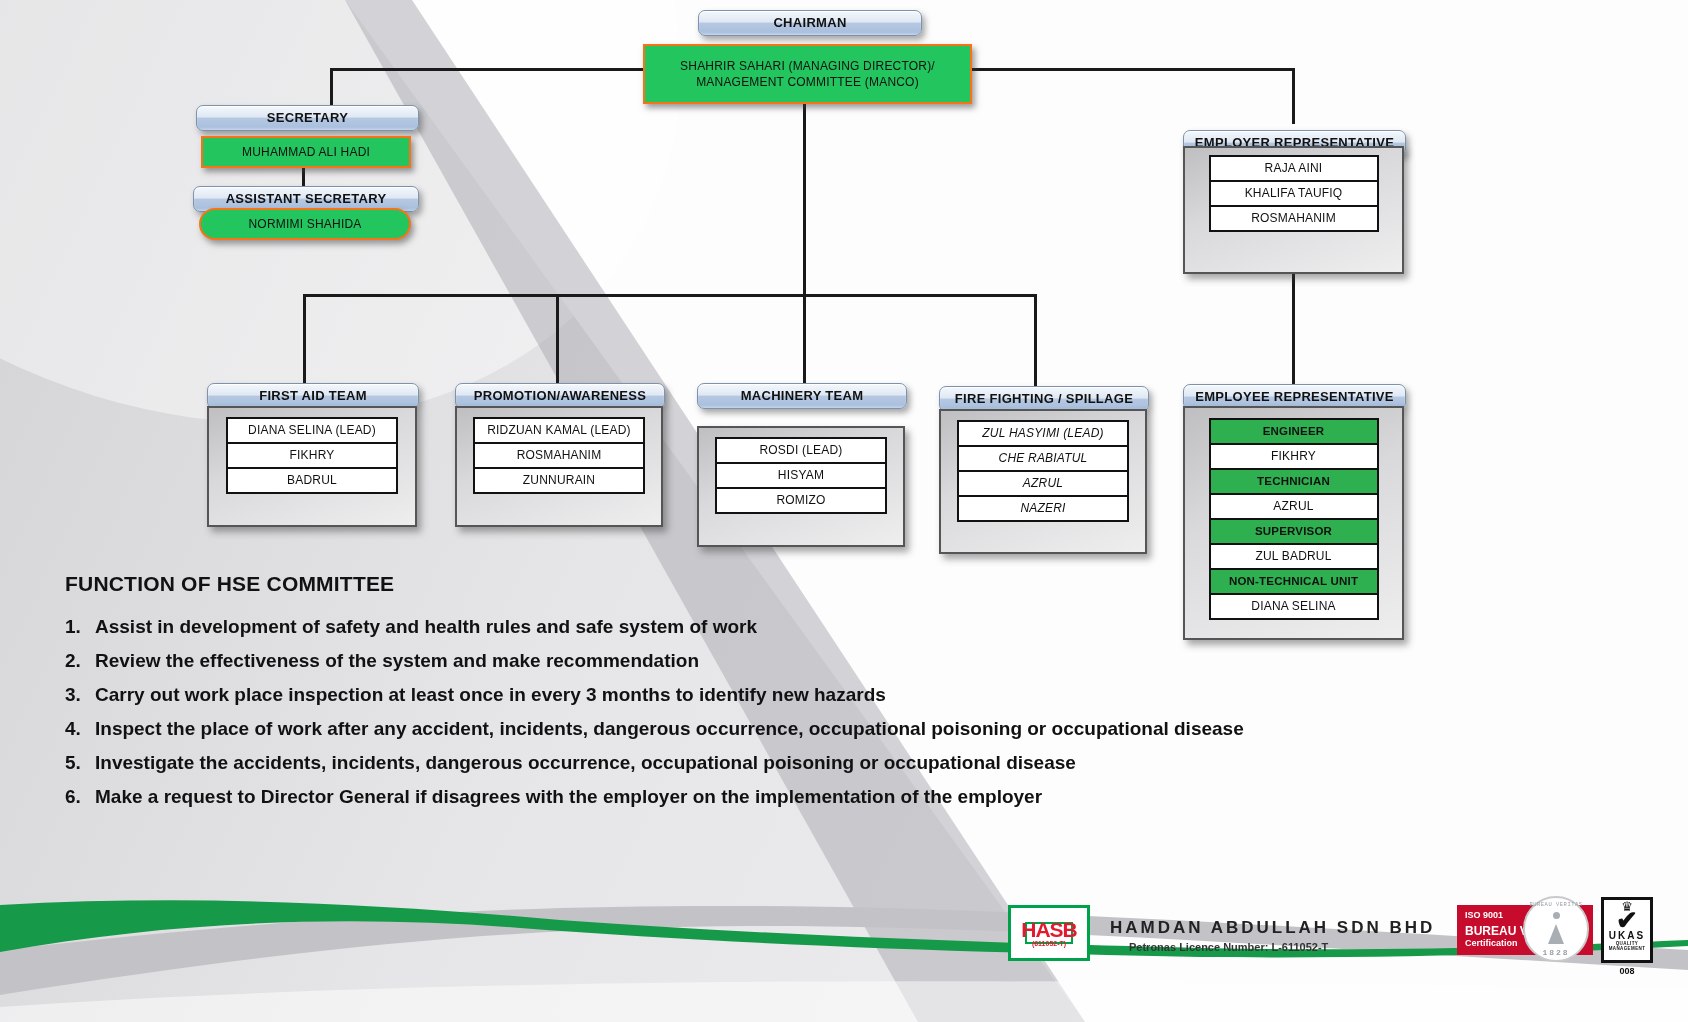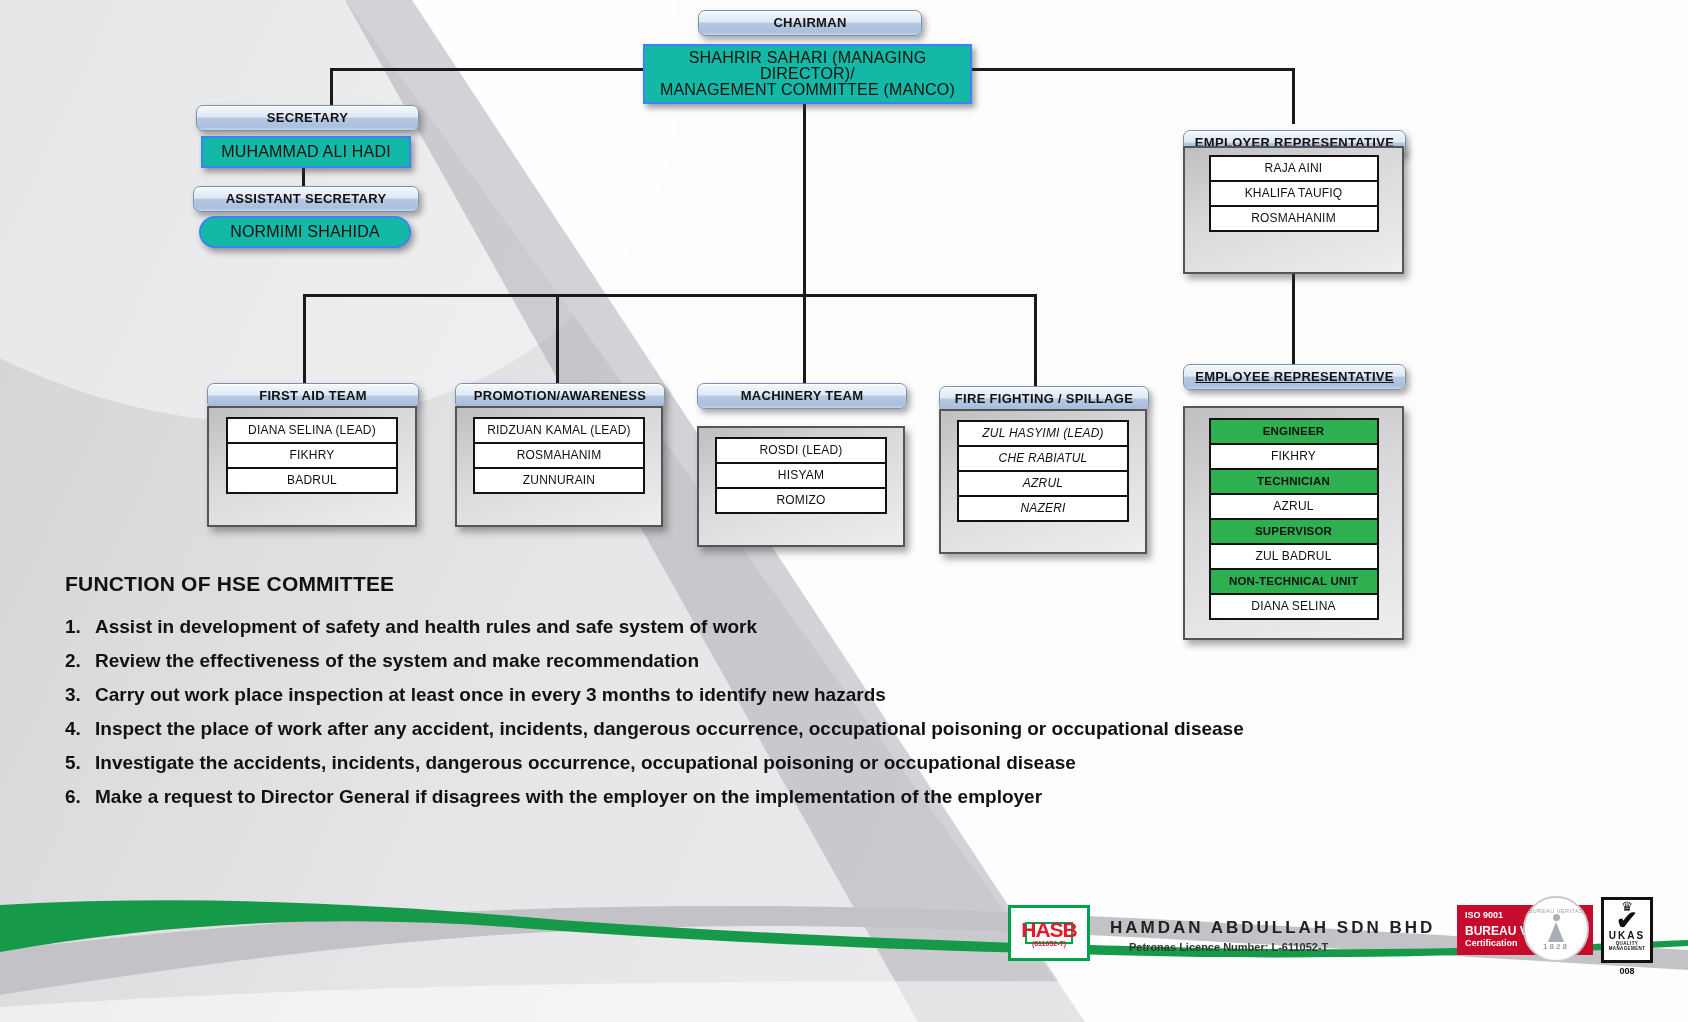--- a/index.html
+++ b/index.html
@@ -19,22 +19,22 @@
 
   
   .ln{position:absolute;background:#1a1a1a;z-index:2;}
 
   
   .hdr-blue{position:absolute;z-index:3;height:24px;line-height:24px;text-align:center;
     font-weight:bold;font-size:13px;letter-spacing:.3px;color:#111;
     border:1px solid #7e93ab;border-radius:7px;
     background:linear-gradient(180deg,#f4f8fc 0%,#dfe8f3 45%,#b5c8e2 52%,#aac0de 88%,#c6d5ea 100%);
     box-shadow:3px 4px 6px rgba(60,60,60,.45), inset 0 1px 1px #fff;}
-  .name-box{position:absolute;z-index:3;background:#14b8a6;border:2px solid #3b82f6;
-    text-align:center;font-size:16px;letter-spacing:.2px;
+  .name-box{position:absolute;z-index:3;background:#22c55e;border:2px solid #f97316;
+    text-align:center;font-size:12px;letter-spacing:.2px;
     box-shadow:3px 4px 6px rgba(60,60,60,.5);display:flex;flex-direction:column;justify-content:center;}
   .panel{position:absolute;z-index:3;border:2px solid #555;
     background:linear-gradient(160deg,#bfbfc2 0%,#d9d9db 40%,#eeeeef 100%);
     box-shadow:4px 5px 7px rgba(60,60,60,.45);}
   .members{border:2px solid #111;background:#fff;}
   .member-row{height:23px;line-height:23px;text-align:center;font-size:12px;letter-spacing:.2px;
     border-bottom:2px solid #111;background:#fff;}
   .member-row:last-child{border-bottom:none;}
   .role-row{background:#2eb050;font-weight:bold;font-size:11.5px;}
 
@@ -54,21 +54,21 @@
   .company{position:absolute;left:1110px;top:918px;z-index:4;}
   .company-name{font-size:17px;font-weight:bold;letter-spacing:3px;color:#222;}
   .company-lic{font-size:11px;font-weight:bold;color:#333;margin-top:3px;padding-left:19px;}
   .bv-rect{position:absolute;left:1457px;top:905px;width:136px;height:50px;z-index:4;
     background:#c70b2d;color:#fff;padding:5px 0 0 8px;box-sizing:border-box;}
   .bv-l1{font-size:9px;font-weight:bold;}
   .bv-l2{font-size:12px;font-weight:bold;margin-top:4px;}
   .bv-l3{font-size:9px;font-weight:bold;}
   .bv-seal{position:absolute;left:1523px;top:896px;width:66px;height:66px;z-index:5;border-radius:50%;
     background:#fff;border:2px solid #c9c9cc;box-sizing:border-box;
-    display:flex;flex-direction:column;align-items:center;justify-content:center;padding:3px 0;}
+    display:flex;flex-direction:column;align-items:center;justify-content:space-between;padding:3px 0;font-family:Liberation Mono, monospace;}
   .bv-arc{font-size:5.5px;color:#9aa0a6;letter-spacing:.5px;white-space:nowrap;}
   .bv-fig-head{width:7px;height:7px;border-radius:50%;background:#a8aeb4;}
   .bv-fig-body{width:0;height:0;border-left:8px solid transparent;border-right:8px solid transparent;
     border-bottom:20px solid #a8aeb4;margin-top:1px;}
   .bv-year{font-size:8px;color:#9aa0a6;font-weight:bold;letter-spacing:2px;}
   .ukas-box{position:absolute;left:1601px;top:897px;width:52px;height:66px;z-index:4;background:#fff;
     border:3px solid #111;box-sizing:border-box;display:flex;flex-direction:column;align-items:center;}
   .ukas-crown{font-size:13px;line-height:12px;margin-top:1px;}
   .ukas-check{font-size:26px;line-height:22px;font-weight:bold;margin-top:-4px;}
   .ukas-name{font-size:10px;font-weight:bold;letter-spacing:2px;line-height:10px;}
@@ -108,21 +108,21 @@
   <div class="name-box two-line" style="left:643px;top:44px;width:325px;height:56px;">
     <span>SHAHRIR SAHARI (MANAGING DIRECTOR)/</span>
     <span>MANAGEMENT COMMITTEE (MANCO)</span>
   </div>
 
   <div class="hdr-blue" style="left:196px;top:105px;width:221px;">SECRETARY</div>
   <div class="name-box" style="left:201px;top:136px;width:206px;height:28px;">
     <span>MUHAMMAD ALI HADI</span>
   </div>
   <div class="hdr-blue" style="left:193px;top:186px;width:224px;">ASSISTANT SECRETARY</div>
-  <div class="name-box" style="left:199px;top:216px;width:208px;height:28px;border-radius:16px;">
+  <div class="name-box" style="left:199px;top:208px;width:208px;height:28px;border-radius:16px;">
     <span>NORMIMI SHAHIDA</span>
   </div>
 
   <div class="hdr-blue" style="left:1183px;top:130px;width:221px;">EMPLOYER REPRESENTATIVE</div>
   <div class="panel" style="left:1183px;top:146px;width:221px;height:128px;box-sizing:border-box;">
     <div class="members" style="width:166px;margin:7px auto 0;">
       <div class="member-row">RAJA AINI</div>
       <div class="member-row">KHALIFA TAUFIQ</div>
       <div class="member-row">ROSMAHANIM</div>
     </div>
@@ -158,21 +158,21 @@
   <div class="hdr-blue" style="left:939px;top:386px;width:208px;">FIRE FIGHTING / SPILLAGE</div>
   <div class="panel" style="left:939px;top:409px;width:208px;height:145px;box-sizing:border-box;">
     <div class="members" style="width:168px;margin:9px auto 15px;font-style:italic;">
       <div class="member-row">ZUL HASYIMI (LEAD)</div>
       <div class="member-row">CHE RABIATUL</div>
       <div class="member-row">AZRUL</div>
       <div class="member-row">NAZERI</div>
     </div>
   </div>
 
-  <div class="hdr-blue" style="left:1183px;top:364px;width:221px;text-decoration:underline;">EMPLOYEE REPRESENTATIVE</div>
+  <div class="hdr-blue" style="left:1183px;top:384px;width:221px;">EMPLOYEE REPRESENTATIVE</div>
   <div class="panel" style="left:1183px;top:406px;width:221px;height:234px;box-sizing:border-box;">
     <div class="members" style="width:166px;margin:10px auto 0;">
       <div class="member-row role-row">ENGINEER</div>
       <div class="member-row">FIKHRY</div>
       <div class="member-row role-row">TECHNICIAN</div>
       <div class="member-row">AZRUL</div>
       <div class="member-row role-row">SUPERVISOR</div>
       <div class="member-row">ZUL BADRUL</div>
       <div class="member-row role-row">NON-TECHNICAL UNIT</div>
       <div class="member-row">DIANA SELINA</div>

